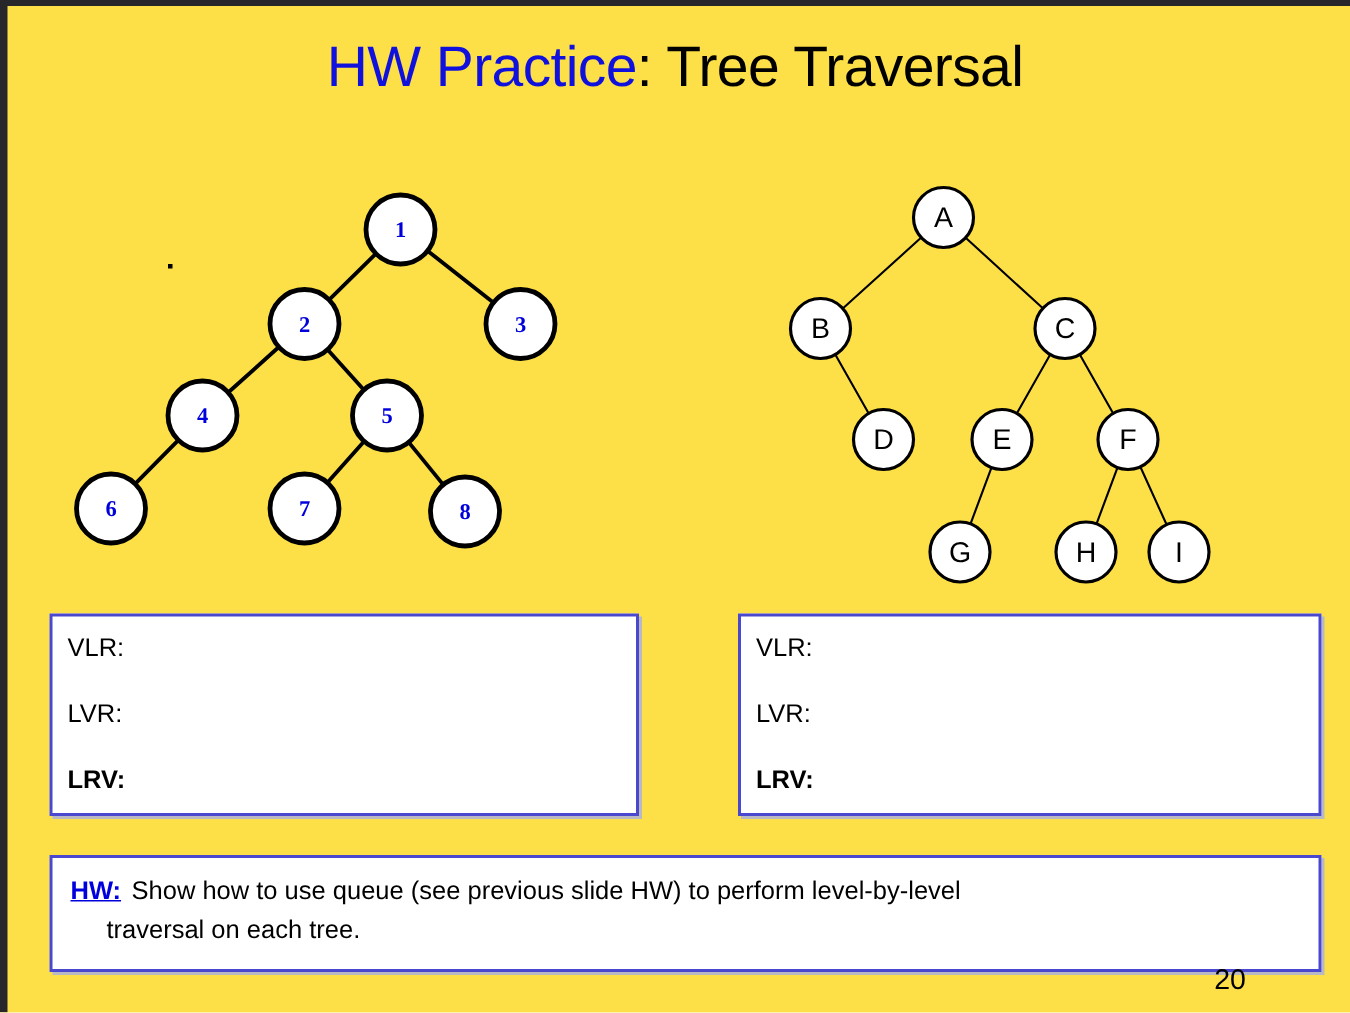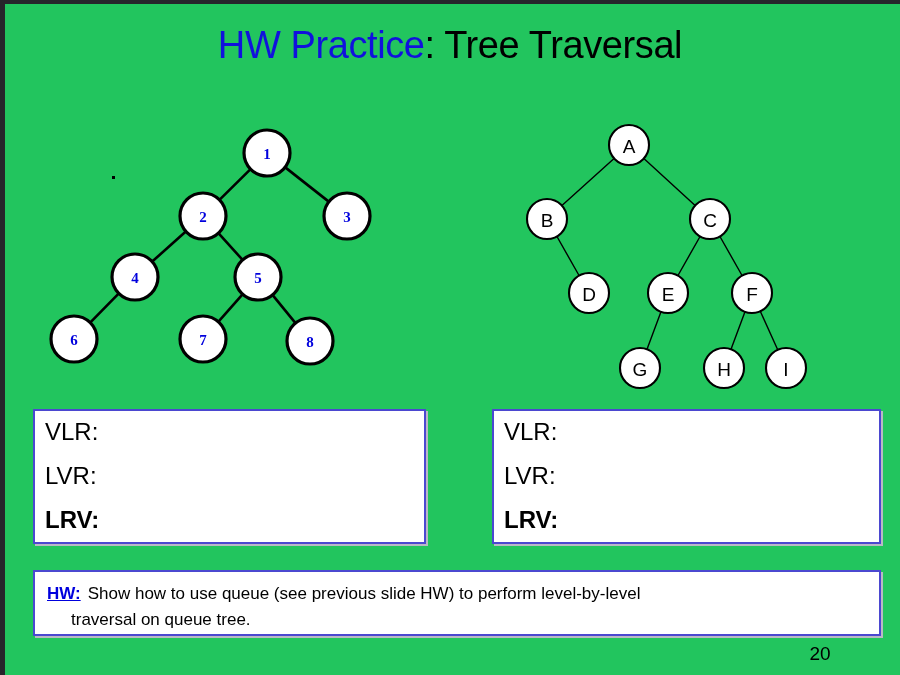--- a/index.html
+++ b/index.html
@@ -4,21 +4,21 @@
 <style>
   html, body {
     margin: 0;
     padding: 0;
     background: #ffffff;
   }
   #slide {
     position: relative;
     width: 900px;
     height: 675px;
-    background: #22c55e;
+    background: #fde047;
     overflow: hidden;
     font-family: "Liberation Sans", sans-serif;
   }
   
   #edge-left {
     position: absolute;
     left: 0; top: 0;
     width: 5px; height: 675px;
     background: #26262b;
   }
@@ -95,34 +95,34 @@
     position: absolute;
     box-sizing: border-box;
     background: #ffffff;
     border: 2px solid #4b48d0;
     box-shadow: 2px 2px 0 0 #b9b9c4;
     padding: 10px 0 0 10px;
   }
   #box-left  { left: 33px;  top: 409px; width: 393px; height: 135px; }
   #box-right { left: 492px; top: 409px; width: 389px; height: 135px; }
   .answer-line {
-    font-size: 24px;
+    font-size: 17px;
     color: #000000;
     line-height: 21px;
     margin-bottom: 23px;
     font-family: "Liberation Sans", sans-serif;
   }
   .answer-line:last-child { margin-bottom: 0; font-weight: bold; }
 
   
   #hw-box {
     position: absolute;
     box-sizing: border-box;
     left: 33px; top: 570px;
-    width: 848px; height: 66px;
+    width: 848px; height: 78px;
     background: #ffffff;
     border: 2px solid #4b48d0;
     box-shadow: 2px 2px 0 0 #b9b9c4;
     padding: 9px 8px 0 12px;
   }
   #hw-text {
     font-size: 17px;
     color: #000000;
     line-height: 26px;
   }
@@ -267,19 +267,19 @@
 
   <div class="answer-box" id="box-right">
     <div class="answer-line">VLR:</div>
     <div class="answer-line">LVR:</div>
     <div class="answer-line">LRV:</div>
   </div>
 
   <div id="hw-box">
     <div id="hw-text">
       <span id="hw-label">HW:</span><span>Show how to use queue (see previous slide HW) to perform level-by-level</span><br>
-      <span id="hw-indent"></span><span>traversal on queue tree.</span>
+      <span id="hw-indent"></span><span>traversal on each tree.</span>
     </div>
   </div>
 
   <div id="page-number">20</div>
 
 </div>
 
 </body></html>

